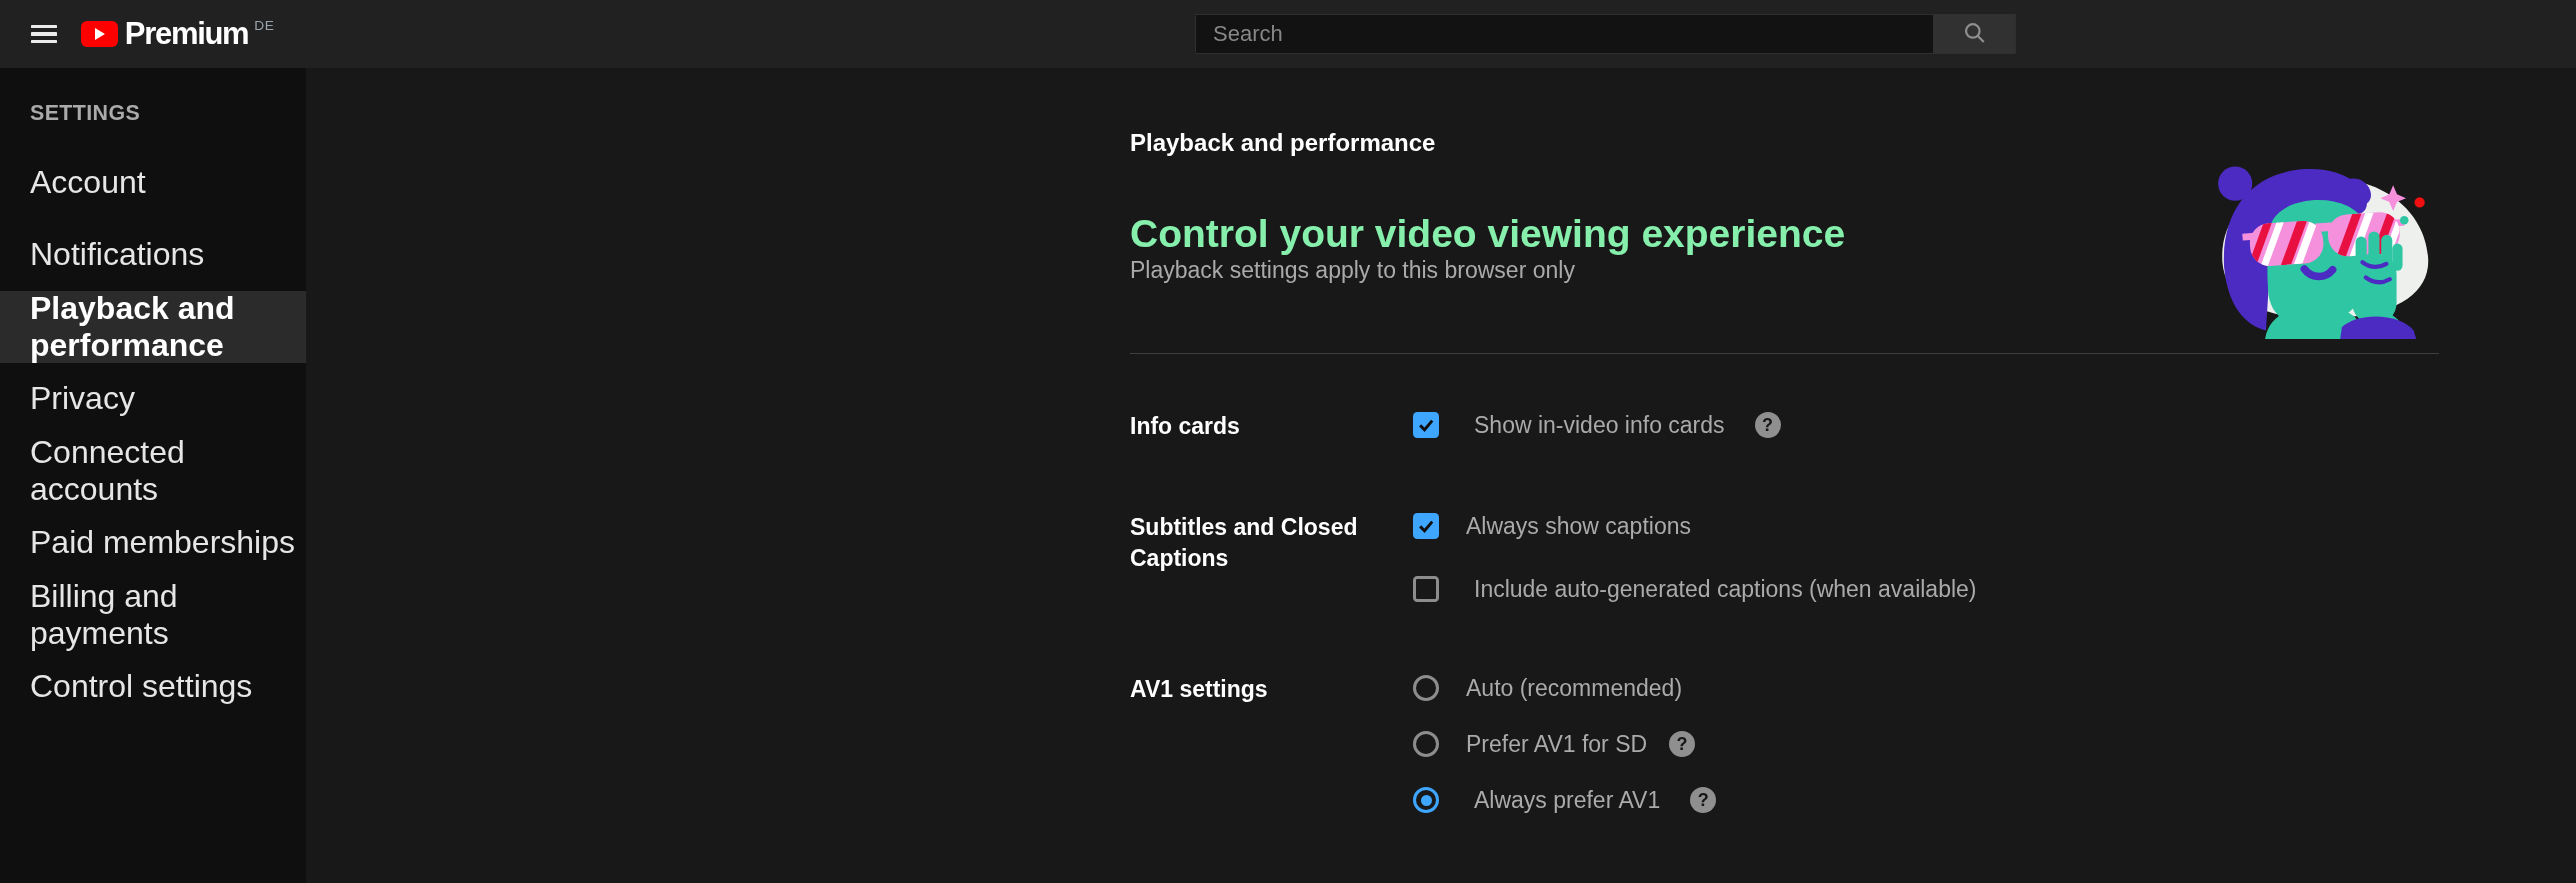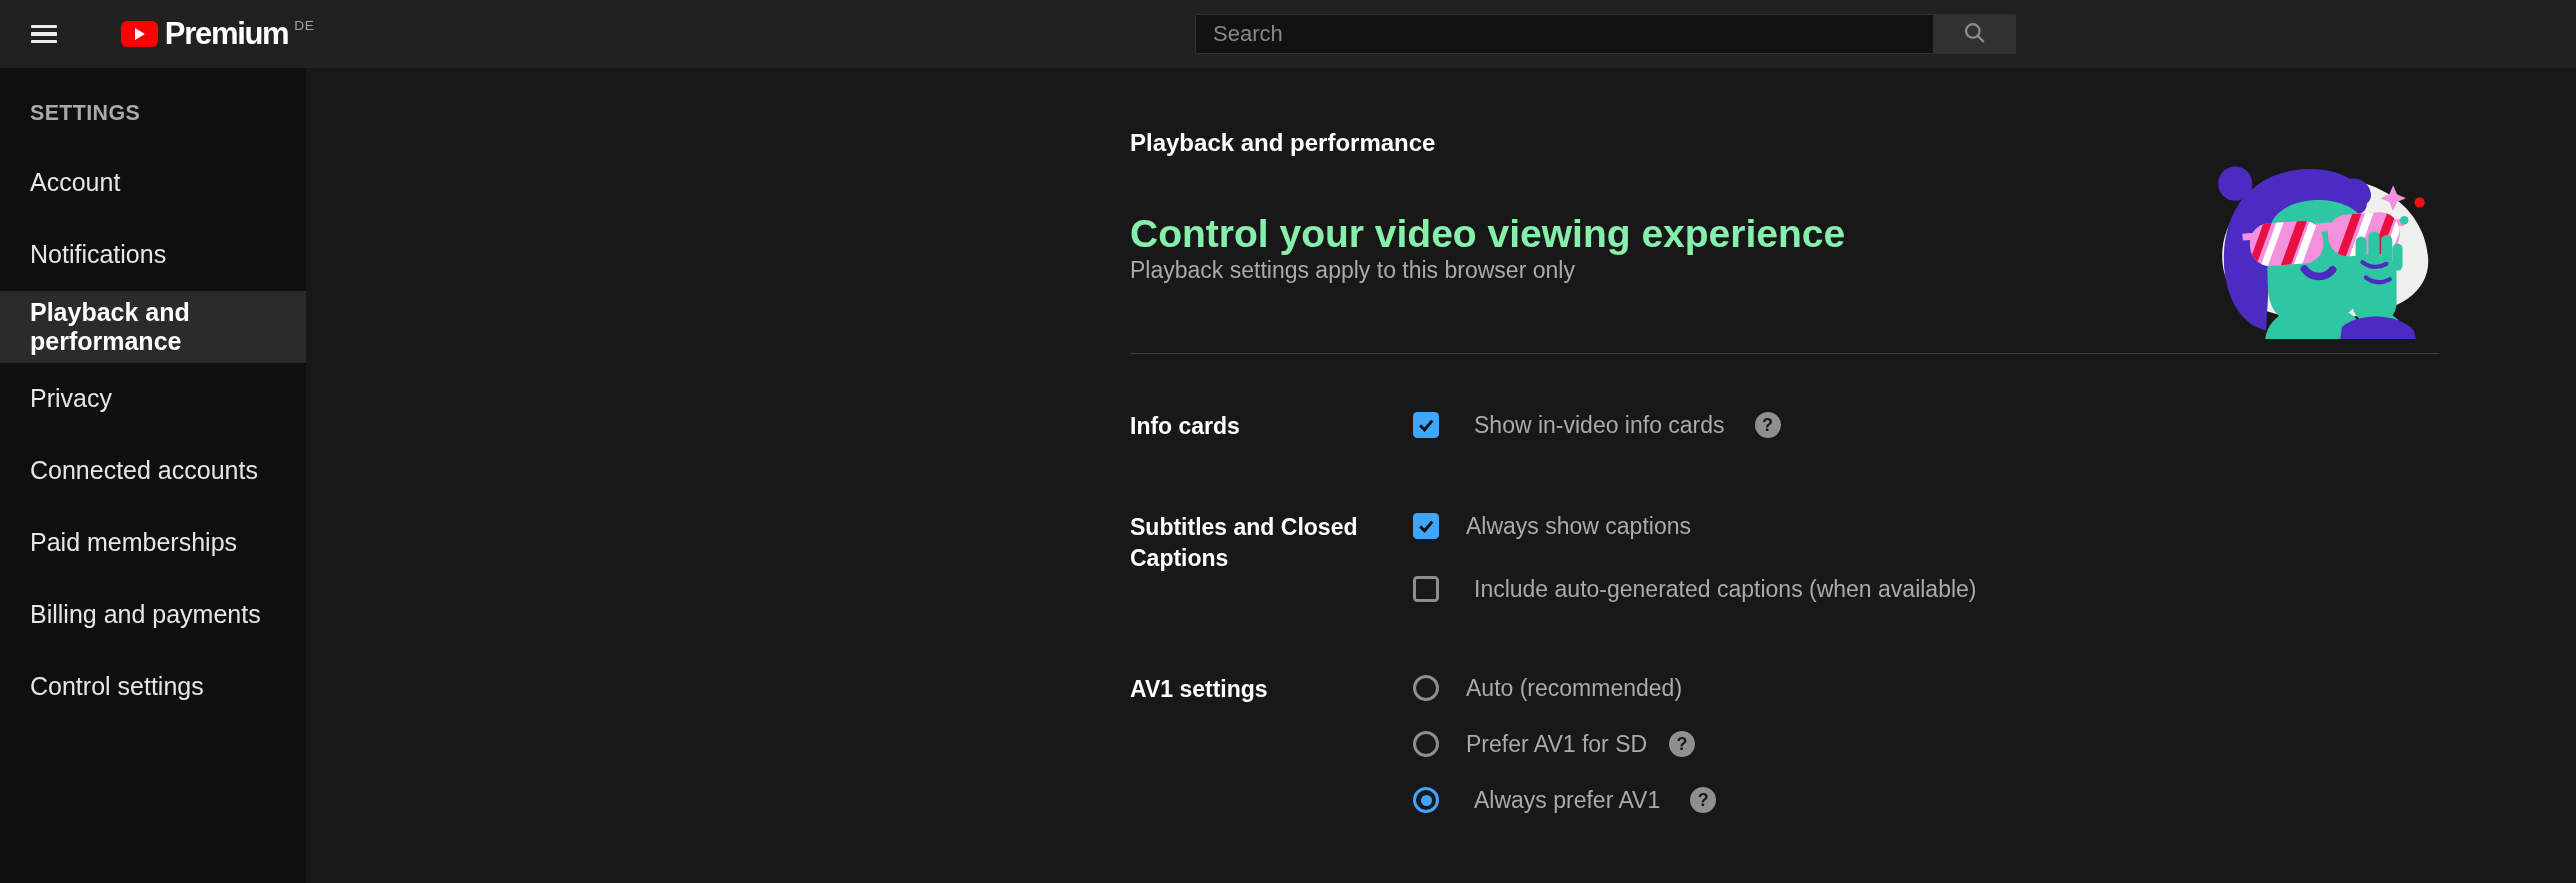--- a/index.html
+++ b/index.html
@@ -5,34 +5,34 @@
   html,body{margin:0;padding:0;}
   body{
     width:2576px;height:883px;position:relative;overflow:hidden;
     background:#181818;font-family:"Liberation Sans",sans-serif;
     -webkit-font-smoothing:antialiased;
   }
   
   .topbar{position:absolute;top:0;left:0;width:2576px;height:68px;background:#212121;display:flex;align-items:center;z-index:5;}
   .hamburger{margin-left:31px;width:26px;height:18px;display:flex;flex-direction:column;justify-content:space-between;cursor:pointer;}
   .hamburger div{height:3.4px;background:#ececec;border-radius:0.4px;}
-  .logo{display:flex;align-items:center;margin-left:64px;cursor:pointer;}
+  .logo{display:flex;align-items:center;margin-left:24px;cursor:pointer;}
   .play-badge{width:37px;height:26px;background:#ff0000;border-radius:6px;position:relative;}
   .play-badge::after{content:"";position:absolute;left:13.7px;top:6.8px;border-style:solid;border-width:6px 0 6px 10.3px;border-color:transparent transparent transparent #ffffff;}
   .brand{margin-left:6.8px;color:#fff;font-size:31px;font-weight:bold;letter-spacing:-1.3px;line-height:26px;}
   .country-code{align-self:flex-start;margin-left:6px;margin-top:-3.4px;font-size:13.7px;color:#9aa4ac;letter-spacing:0.4px;}
   .searchbox{position:absolute;left:1195px;top:13.7px;height:56px;display:flex;}
   .search-input{width:738px;height:40px;box-sizing:border-box;background:#121212;border:0.9px solid #2f2f2f;border-right:none;border-radius:1.7px 0 0 1.7px;color:#e8e8e8;font-size:22px;padding:0 17px;font-family:"Liberation Sans",sans-serif;outline:none;}
   .search-input::placeholder{color:#878787;}
   .search-btn{width:83px;height:40px;box-sizing:border-box;background:#313131;border:0.9px solid #2f2f2f;border-left:none;border-radius:0 1.7px 1.7px 0;display:flex;align-items:center;justify-content:center;cursor:pointer;}
   
   .sidebar{position:absolute;top:68px;left:0;width:306px;height:815px;background:#0f0f0f;}
   .sidebar-title{padding:32px 0 0 30px;color:#aaaaaa;font-size:21.4px;font-weight:bold;letter-spacing:0.4px;line-height:26px;}
   .sidebar-nav{margin-top:20.5px;}
-  .side-item{height:72px;display:flex;align-items:center;padding-left:30px;color:#e6e6e6;font-size:25px;cursor:pointer;}
+  .side-item{height:72px;display:flex;align-items:center;padding-left:30px;color:#e6e6e6;font-size:32px;cursor:pointer;}
   .side-item.active{background:#2b2b2b;color:#ffffff;font-weight:bold;}
   
   .main{position:absolute;left:306px;top:68px;width:2270px;height:815px;background:#181818;}
   .column{position:absolute;left:824px;top:0;width:1309px;}
   .breadcrumb{margin-top:58px;color:#ffffff;font-size:24px;font-weight:bold;line-height:34px;}
   .page-title{margin-top:51px;color:#86efac;font-size:39px;font-weight:700;line-height:45px;}
   .page-subtitle{margin-top:0;color:#aaaaaa;font-size:23px;line-height:29px;}
   .divider{margin-top:68px;height:0.9px;background:#3e3e3e;width:1309px;}
   .sections{margin-top:57px;}
   .section{display:flex;margin-bottom:70px;}

